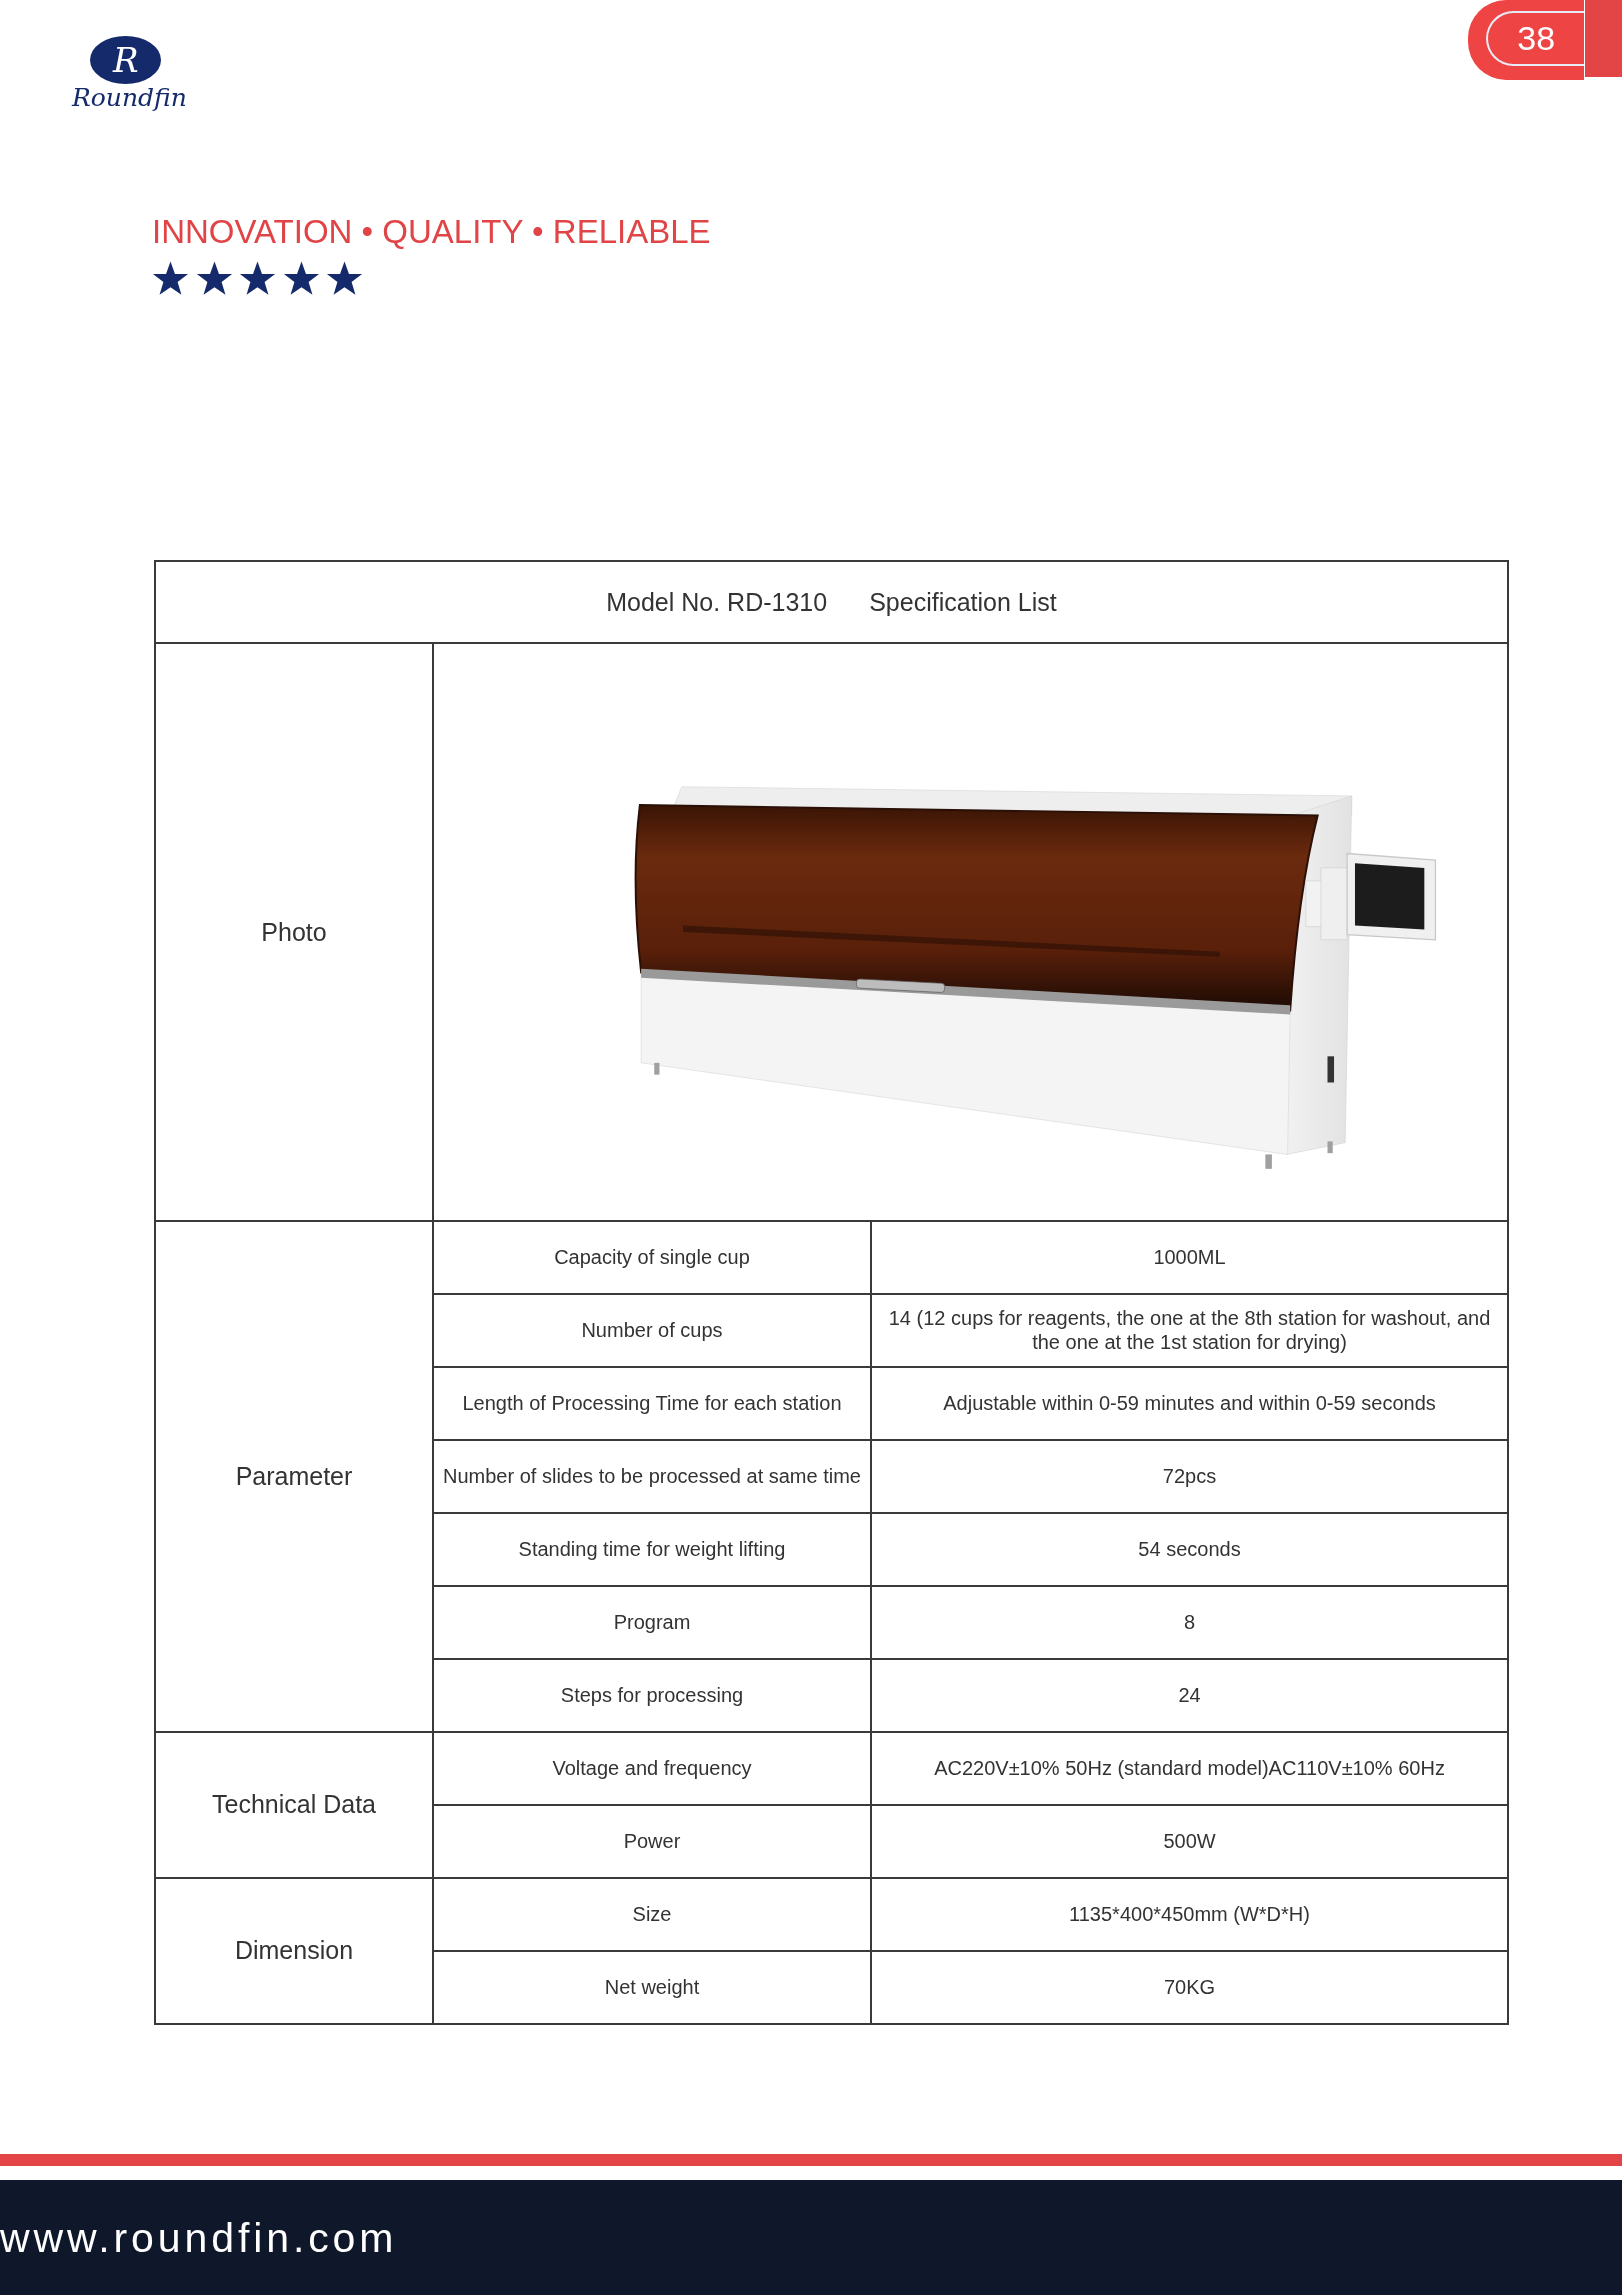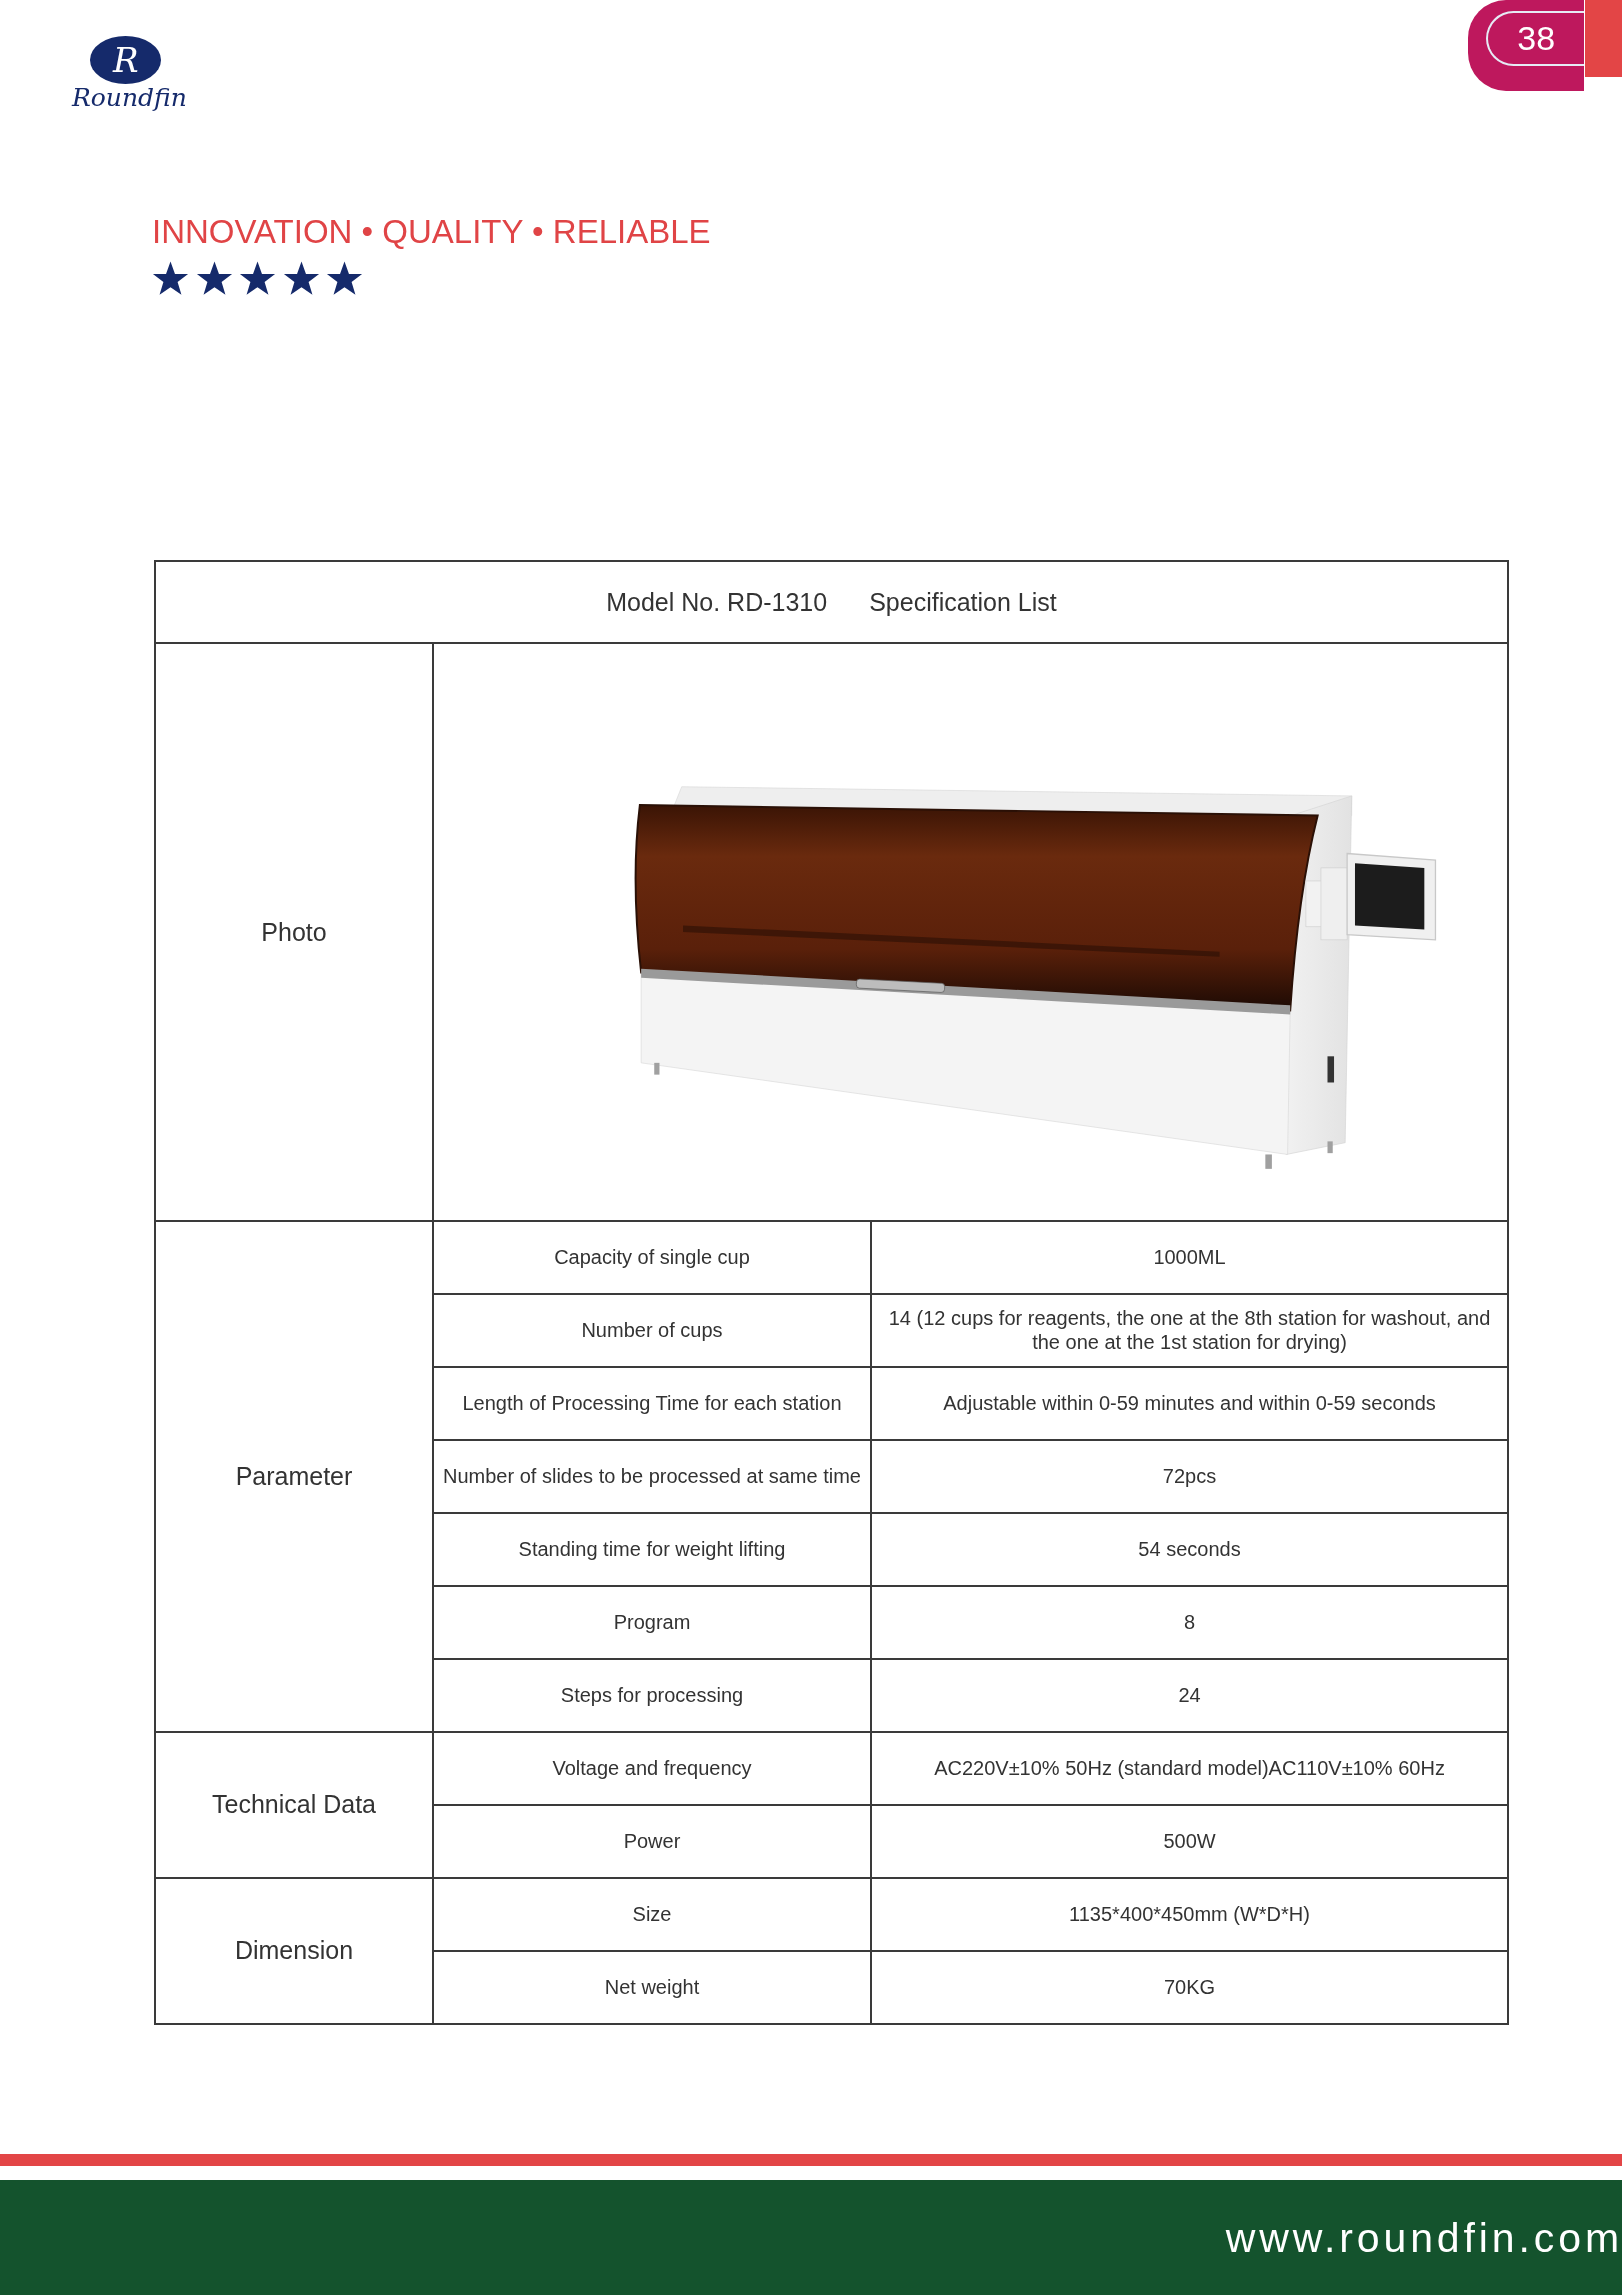--- a/index.html
+++ b/index.html
@@ -20,22 +20,22 @@
     color: #ffffff; font-family: "DejaVu Serif", serif; font-style: italic;
     font-size: 34px; line-height: 1;
   }
   .logo-text {
     position: absolute; left: 0; top: 47px; width: 111px; text-align: center;
     font-family: "DejaVu Serif", serif; font-style: italic; font-size: 25px;
     color: #152a6b;
   }
   
   .page-tab {
-    position: absolute; left: 1468px; top: 0; width: 116px; height: 91px;
-    background: #be185d; border-radius: 0 0 0 38px;
+    position: absolute; left: 1468px; top: 0; width: 116px; height: 80px;
+    background: #ef4444; border-radius: 0 0 0 38px;
     border-top-left-radius: 38px;
   }
   .page-tab-inner {
     position: absolute; left: 18.3px; top: 10.5px; right: 0; height: 55px;
     border: 2.6px solid #e6ebf5; border-right: none;
     border-radius: 27.5px 0 0 27.5px; box-sizing: border-box;
     display: flex; align-items: center; justify-content: center;
   }
   .page-tab-inner span { color: #ffffff; font-size: 34px; font-weight: 400; }
   .page-red { position: absolute; left: 1585px; top: 0; width: 38px; height: 77px; background: #e34546; }
@@ -65,22 +65,22 @@
   .photo-row td { height: 576px; }
   .group-label { font-size: 25px !important; border-radius: 16px; }
   .data-row td { height: 71px; line-height: 23.6px; }
 
   .photo-wrap { position: relative; width: 100%; height: 576px; }
   .machine { position: absolute; left: 92px; top: 0; width: 916px; height: 576px; }
 
   
   .footer-red { position: absolute; left: 0; top: 2154px; width: 1623px; height: 12.4px; background: #e34546; }
   .footer-blue {
-    position: absolute; left: 0; top: 2180px; width: 1623px; height: 116px; background: #14532d;
-    display: flex; align-items: center; justify-content: flex-end;
+    position: absolute; left: 0; top: 2180px; width: 1623px; height: 116px; background: #0f172a;
+    display: flex; align-items: center; justify-content: flex-start;
   }
   .footer-blue span { color: #ffffff; font-size: 41px; letter-spacing: 3.9px; }
 </style>
 </head>
 <body>
 
 <div class="logo">
   <div class="logo-oval">
     <span>R</span>
   </div>

